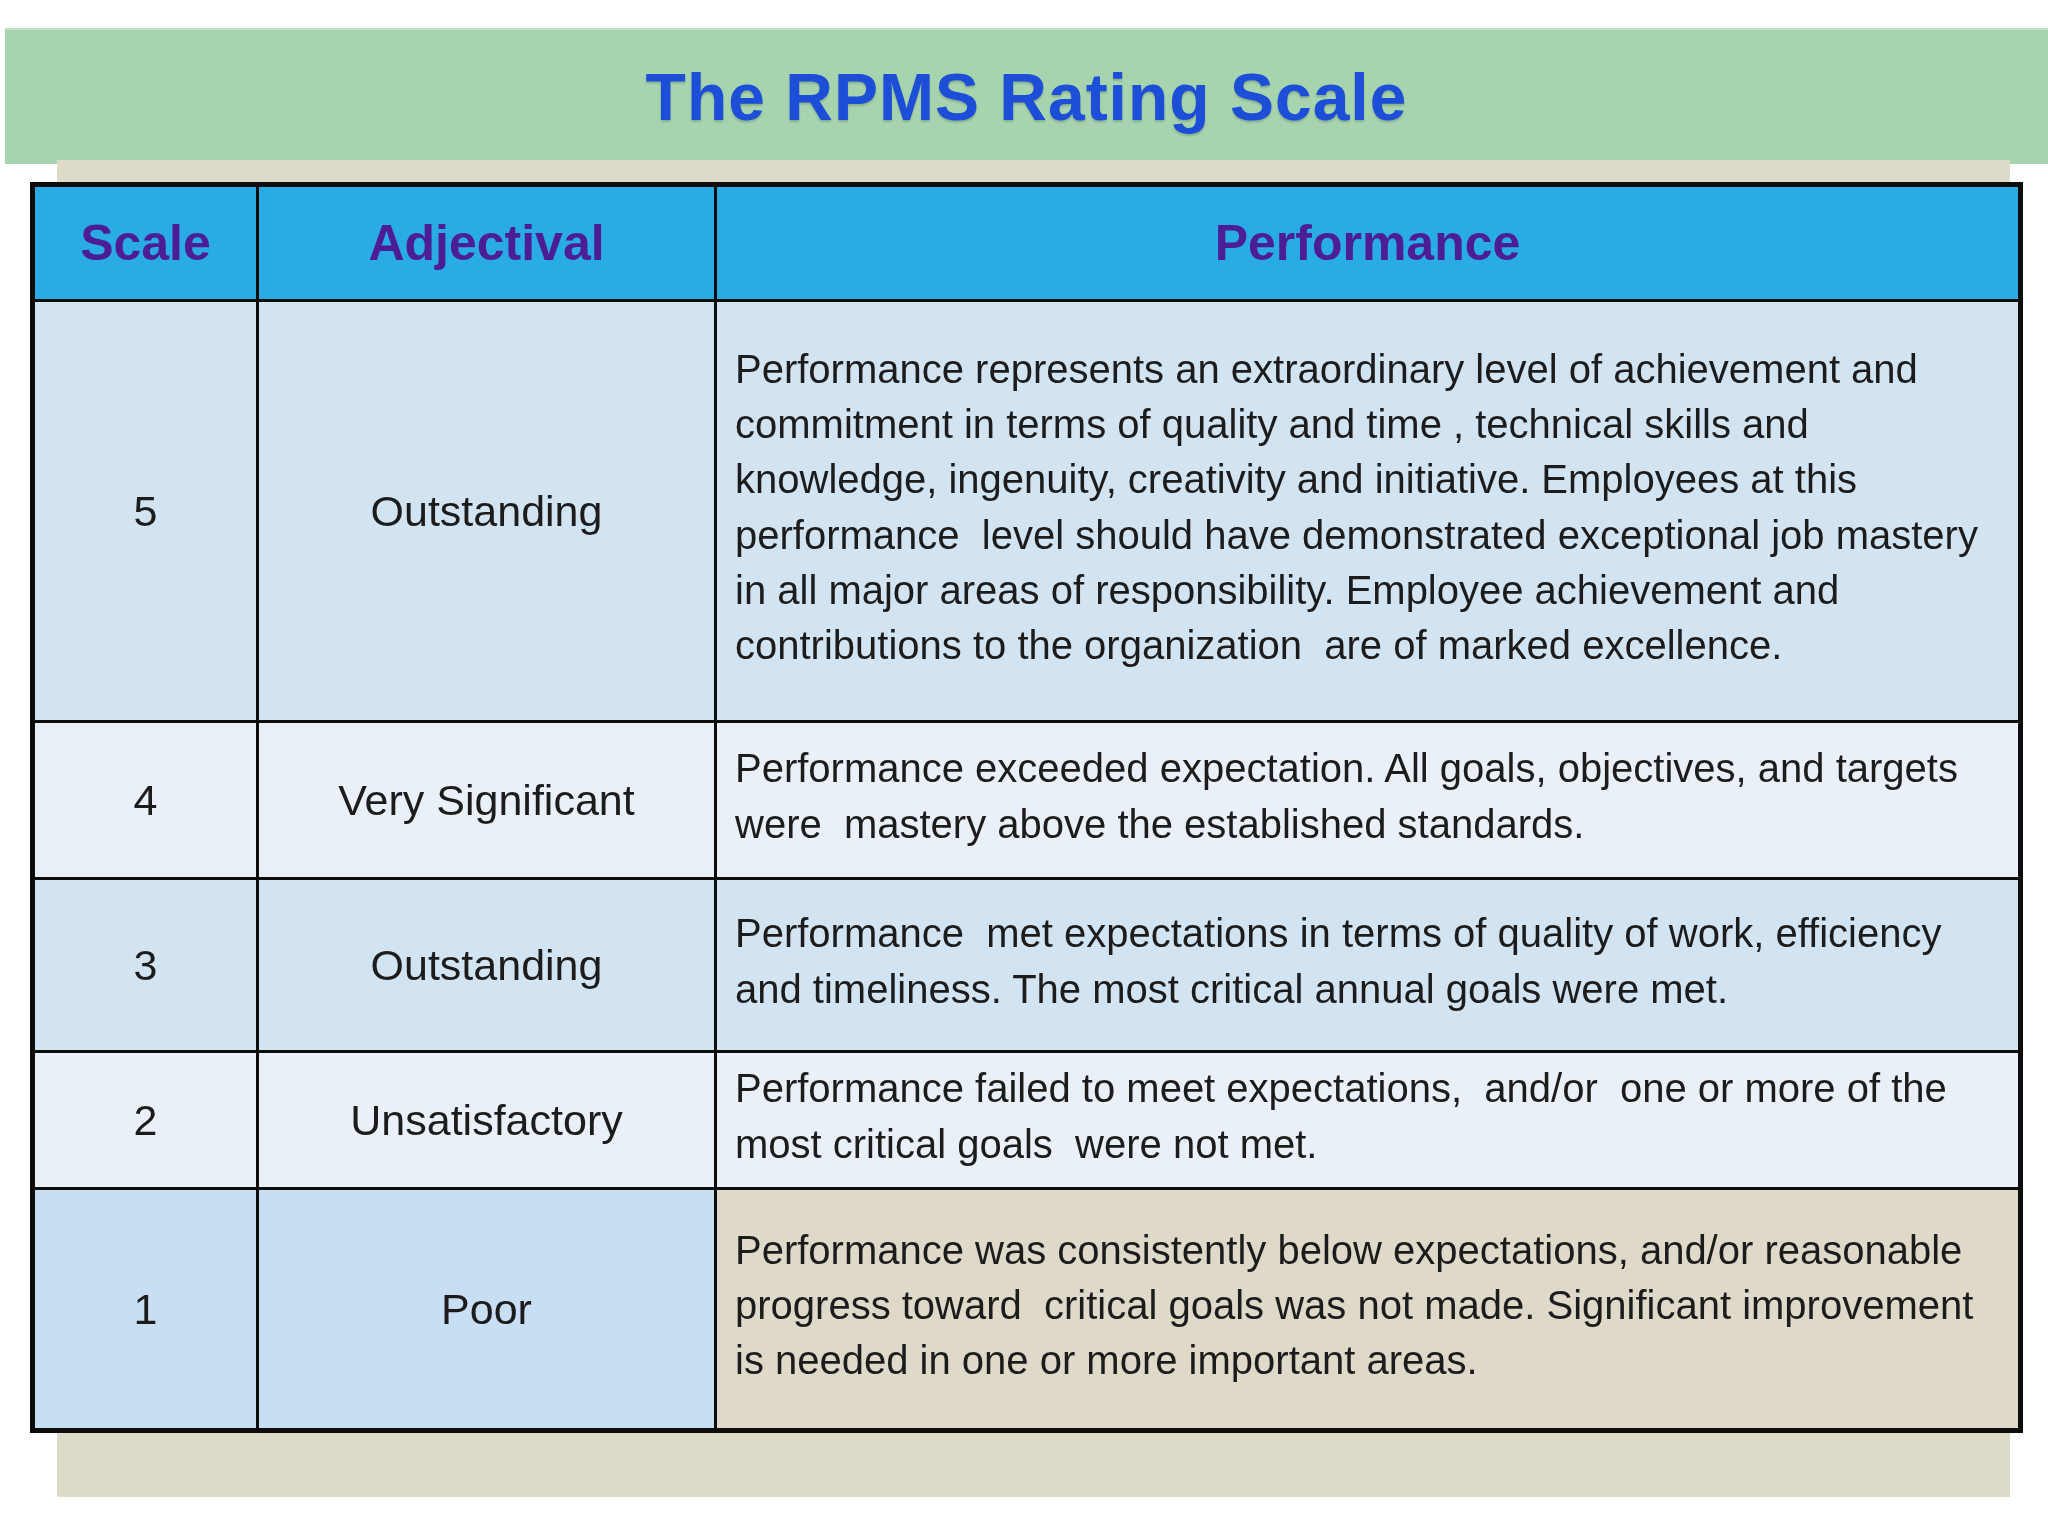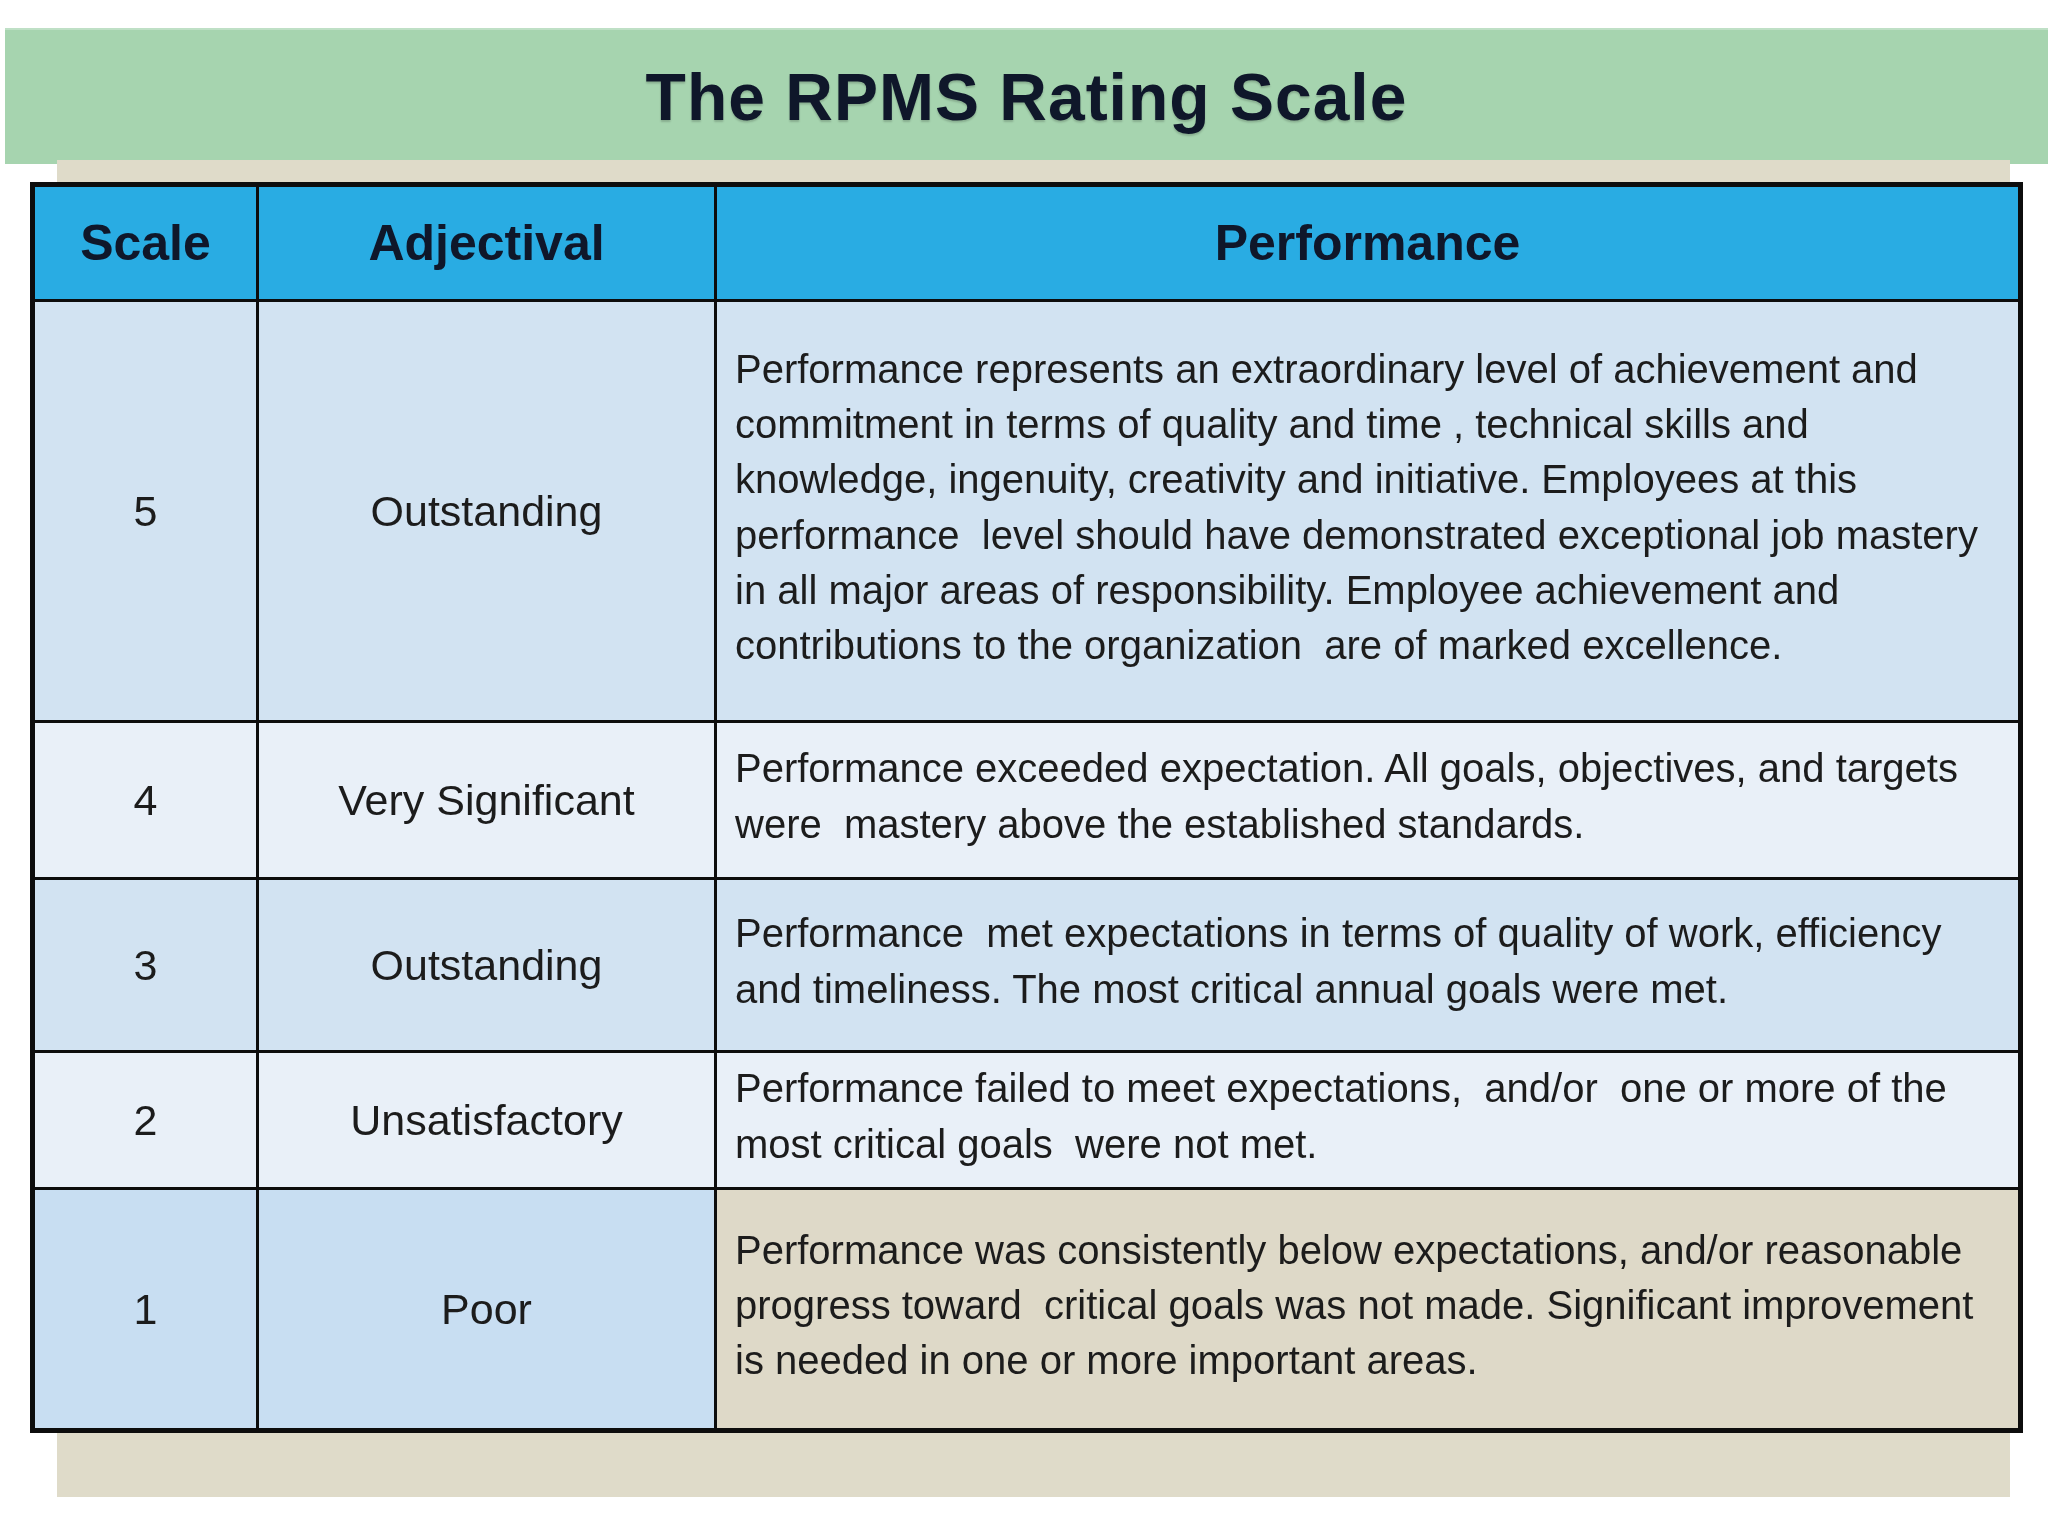--- a/index.html
+++ b/index.html
@@ -6,40 +6,40 @@
   body{
     width:2048px;height:1536px;position:relative;background:#ffffff;
     font-family:"Liberation Sans", sans-serif;overflow:hidden;
   }
   .green-band{
     position:absolute;left:5px;top:28px;right:0;height:134px;
     background:#a6d4af;border-top:2px solid #bfe0c6;
     display:flex;align-items:center;justify-content:center;
   }
   .page-title{
-    font-size:66px;font-weight:bold;color:#0f172a;letter-spacing:1px;
+    font-size:66px;font-weight:bold;color:#1d4ed8;letter-spacing:1px;
     text-shadow:0 2px 2px rgba(0,0,0,0.18);
   }
   .beige-panel{
     position:absolute;left:57px;top:160px;width:1953px;height:1337px;
     background:#dfdbc9;
   }
   table.rating-table{
     position:absolute;left:30px;top:182px;width:1988px;
     border-collapse:collapse;table-layout:fixed;
     border:5px solid #0d0d0d;
   }
   table.rating-table td,table.rating-table th{
     border:3px solid #0d0d0d;vertical-align:middle;
   }
   col.c-scale{width:225px;}
   col.c-adj{width:458px;}
   col.c-desc{width:1305px;}
   th.hdr{
-    background:#29ace3;color:#0f172a;font-size:50px;font-weight:bold;
+    background:#29ace3;color:#4c1d95;font-size:50px;font-weight:bold;
     height:112px;text-align:center;padding:0;
   }
   td.scale-cell,td.adj-cell{
     text-align:center;color:#1c1c1c;font-size:43px;padding:0 8px;
   }
   td.desc-cell{
     text-align:left;color:#1c1c1c;font-size:40px;line-height:1.38;
     padding:6px 14px 13px 18px;white-space:pre-wrap;
   }
   tr.row-a td{background:#d2e3f2;}

